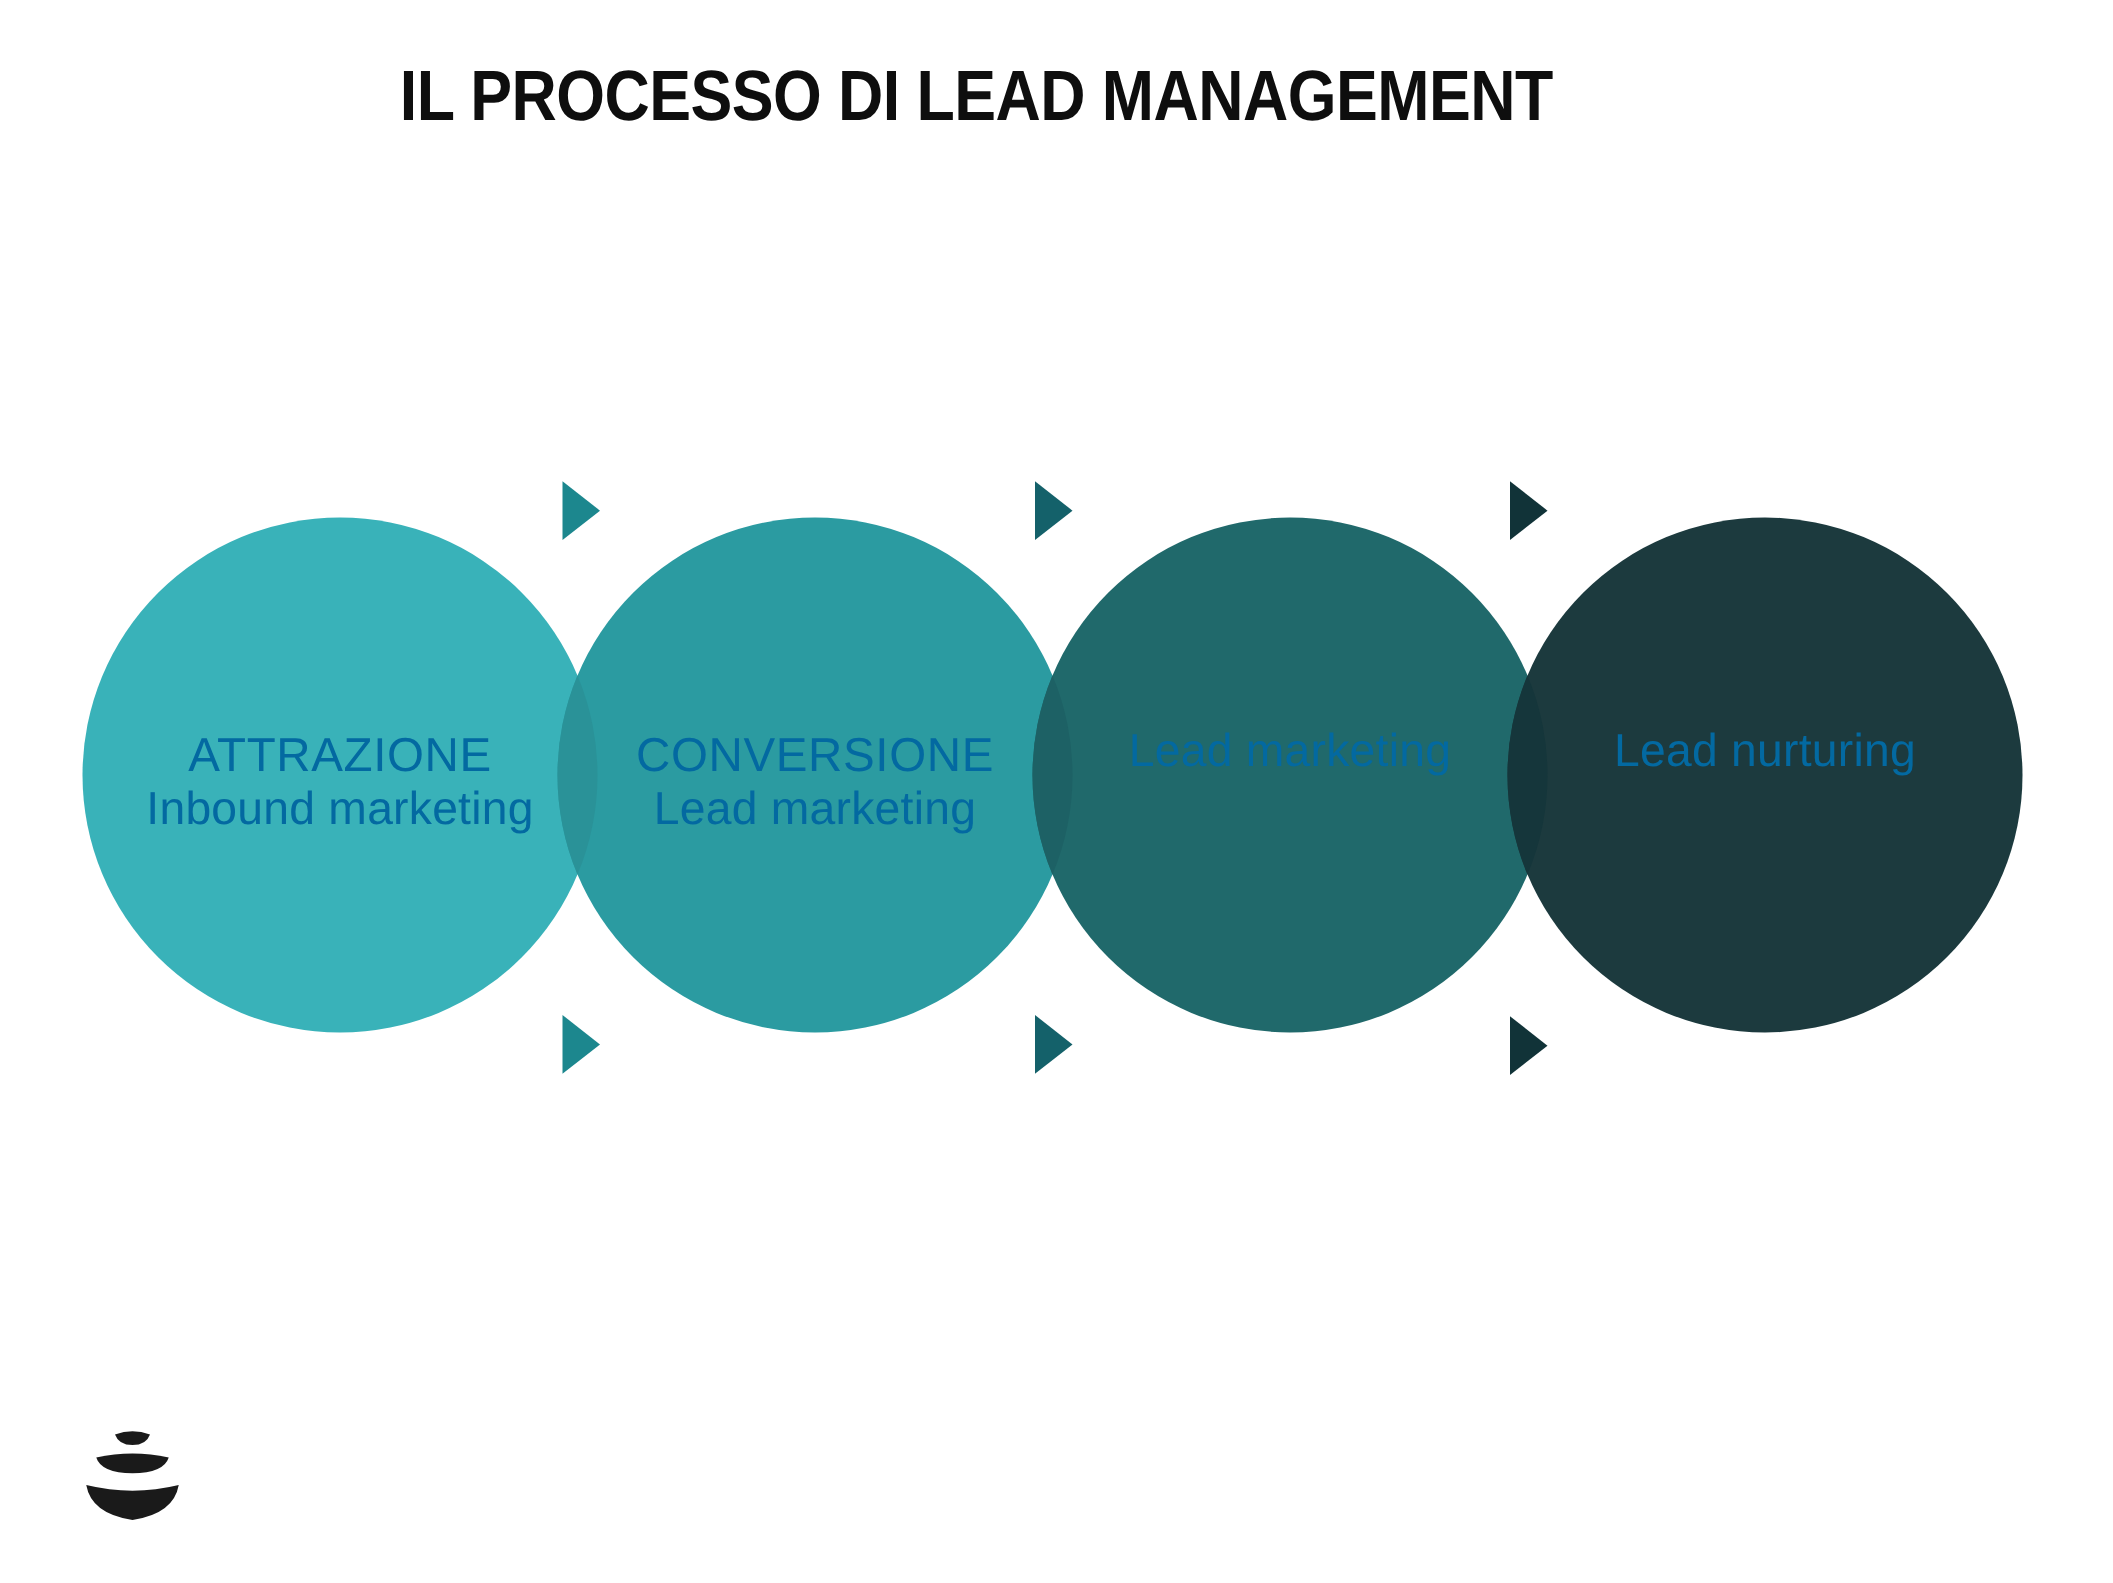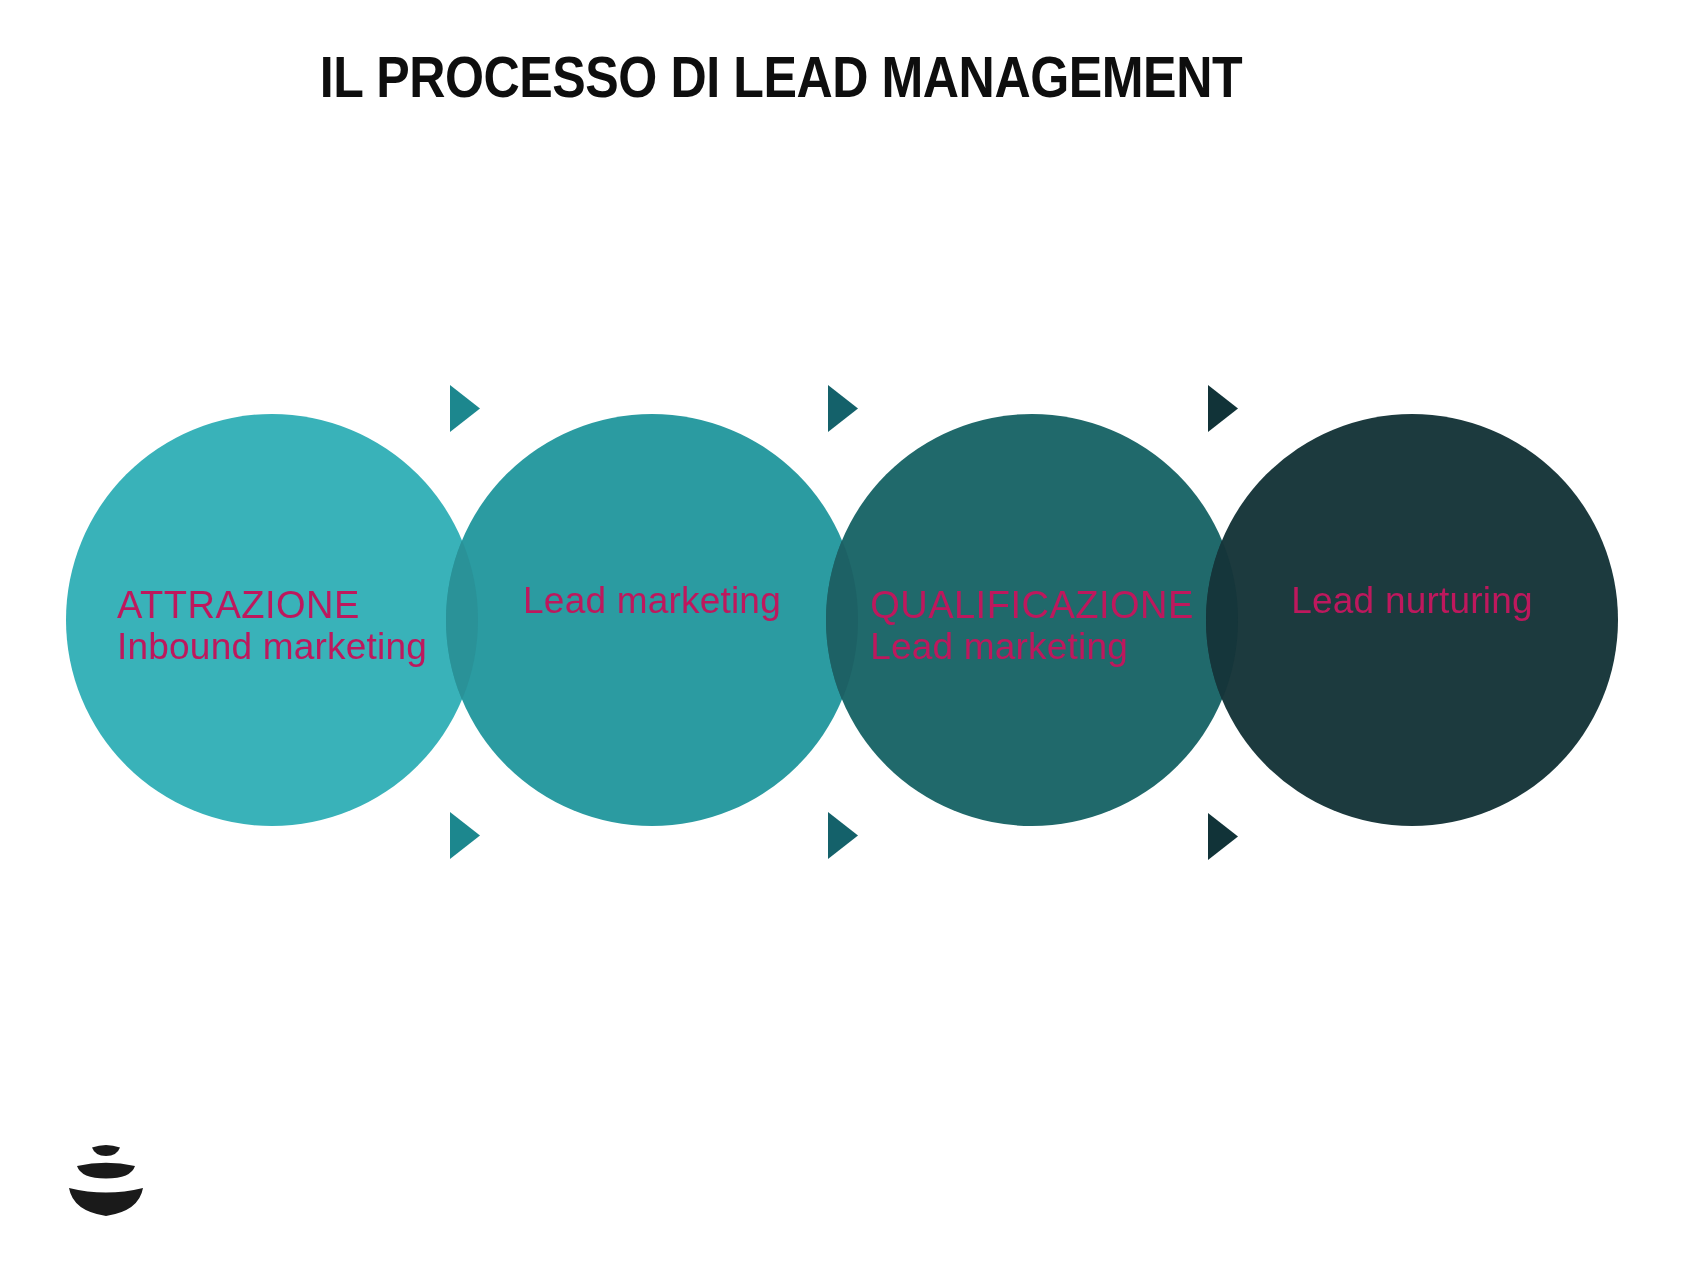--- a/index.html
+++ b/index.html
@@ -34,22 +34,22 @@
   .diagram-svg {
     position: absolute;
     inset: 0;
     width: 1690px;
     height: 1266px;
   }
   .stage-label {
     position: absolute;
     top: 582px;
     transform: translateX(-50%);
-    text-align: left;
-    color: #be185d;
+    text-align: center;
+    color: #0369a1;
     z-index: 3;
     white-space: nowrap;
   }
   .stage-label .main {
     display: block;
     font-size: 38px;
     font-weight: 400;
     letter-spacing: 0.5px;
     line-height: 46px;
   }
@@ -106,23 +106,23 @@
       <path d="M 77 1166 Q 106 1159.5 135 1166 Q 131 1178.5 106 1178.5 Q 81 1178.5 77 1166 Z" fill="#1a1a1a"></path>
       <path d="M 69 1188 Q 106 1197 143 1188 Q 139 1211 106 1216 Q 73 1211 69 1188 Z" fill="#1a1a1a"></path>
     </g>
   </svg>
 
   <div class="stage-label pos-0">
     <span class="main">ATTRAZIONE</span>
     <span class="sub">Inbound marketing</span>
   </div>
   <div class="stage-label pos-1">
+    <span class="main">CONVERSIONE</span>
     <span class="sub">Lead marketing</span>
   </div>
   <div class="stage-label pos-2">
-    <span class="main">QUALIFICAZIONE</span>
     <span class="sub">Lead marketing</span>
   </div>
   <div class="stage-label pos-3">
     <span class="sub">Lead nurturing</span>
   </div>
 
 </div>
 
 </body></html>

